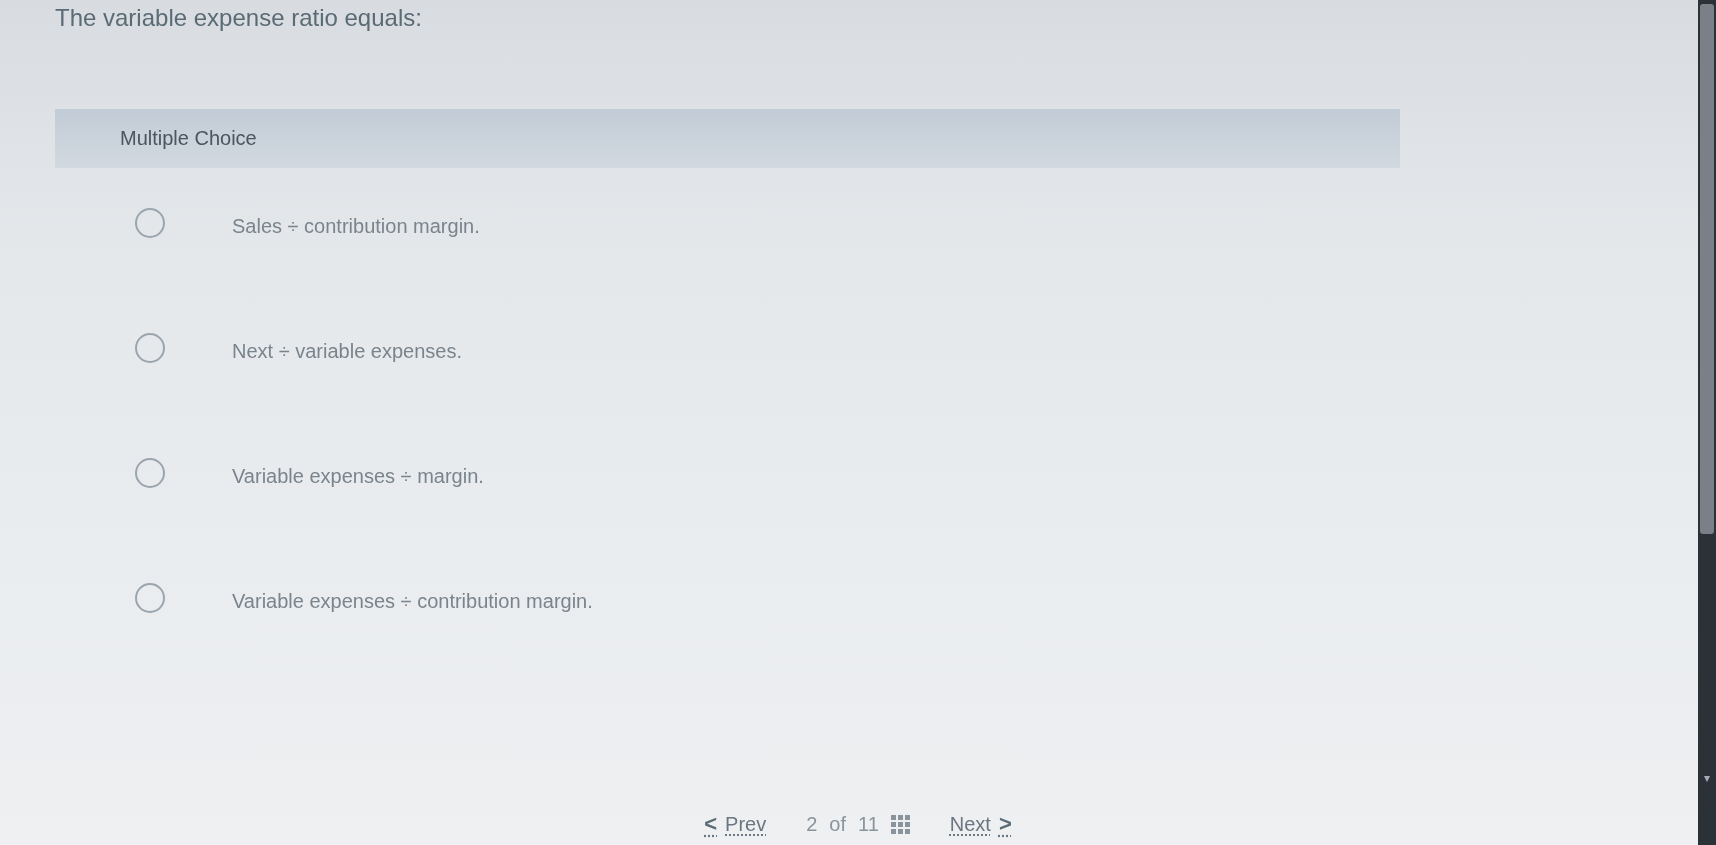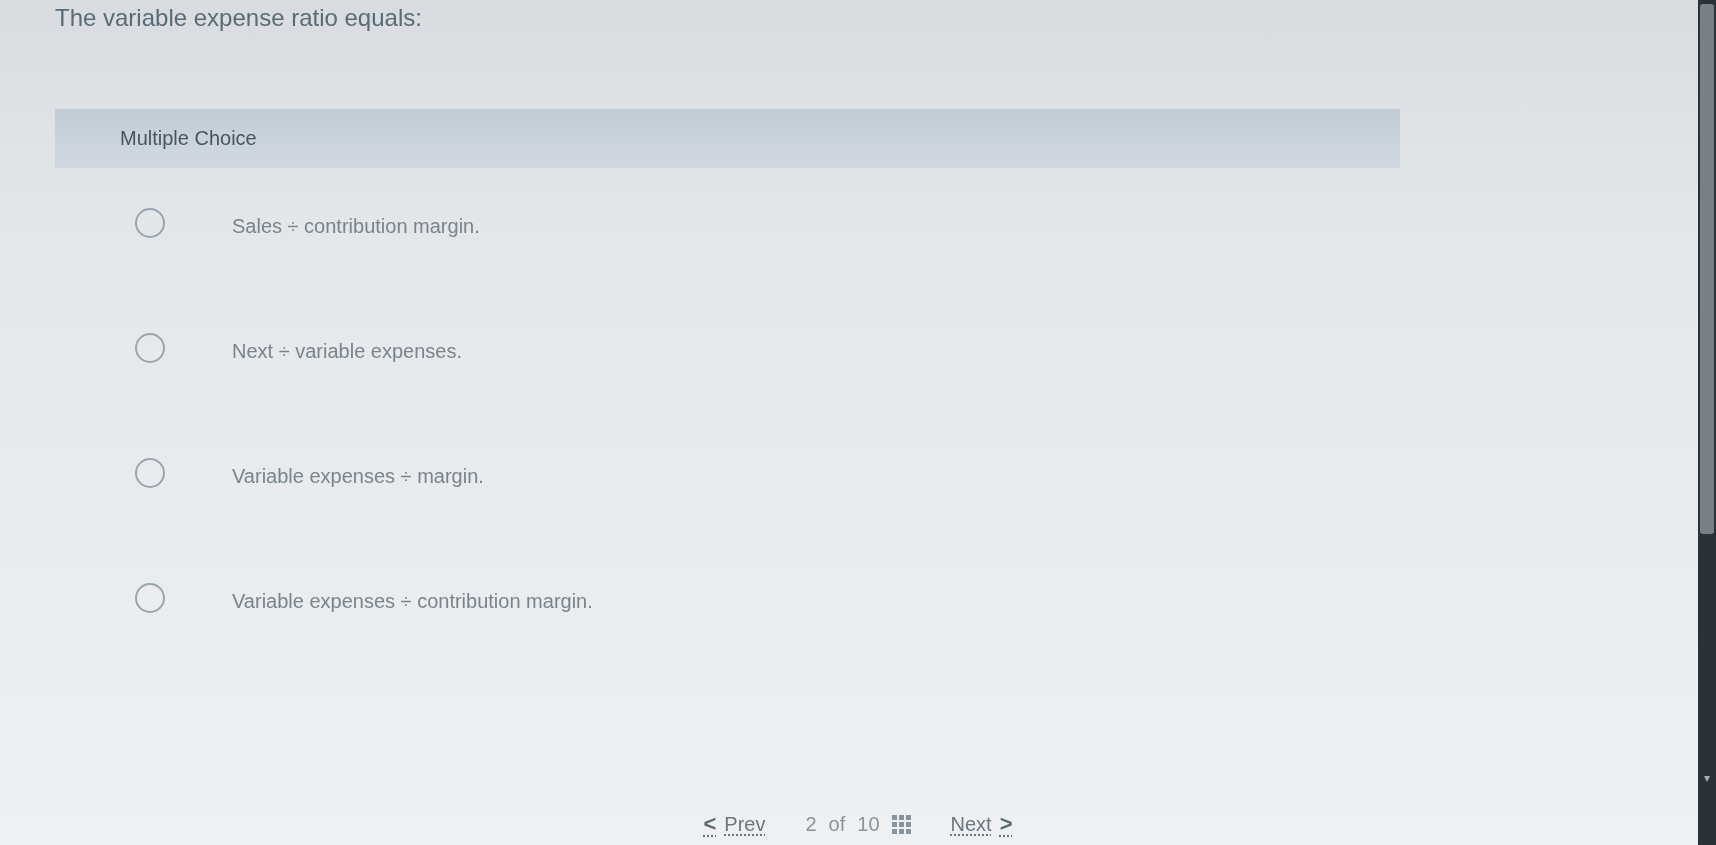--- a/index.html
+++ b/index.html
@@ -156,21 +156,21 @@
 </div>
 
 <div class="nav-bar">
   <div class="nav-btn">
     <span class="chevron">&lt;</span>
     <span>Prev</span>
   </div>
   <div class="progress-text">
     <span>2</span>
     <span>of</span>
-    <span>10</span>
+    <span>11</span>
     <span class="grid-icon">
       <span></span>
         <span></span>
         <span></span>
       <span></span>
         <span></span>
         <span></span>
       <span></span>
         <span></span>
         <span></span>

